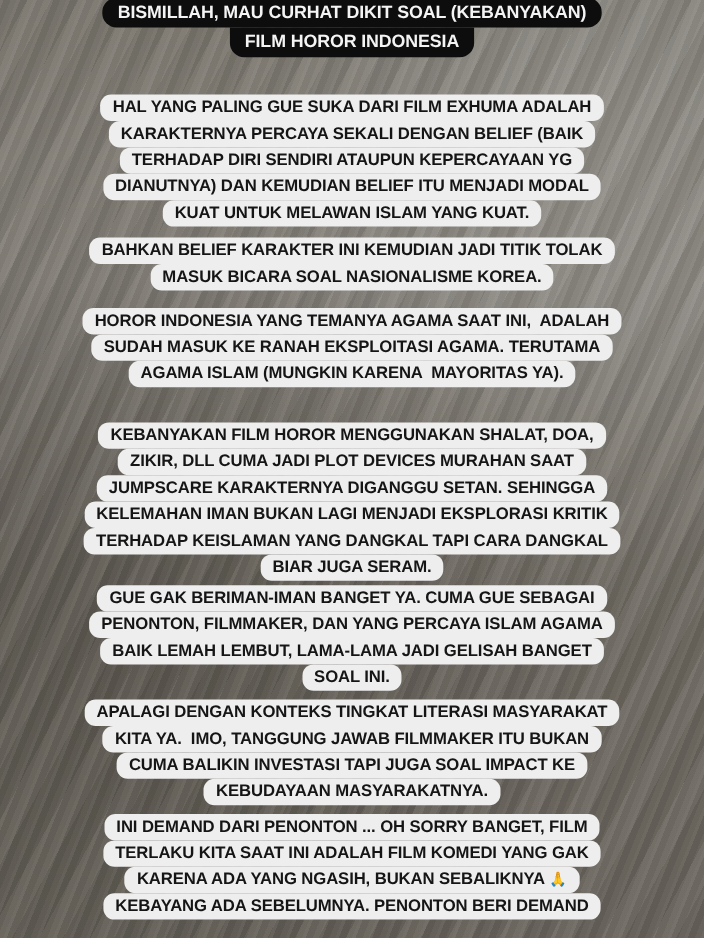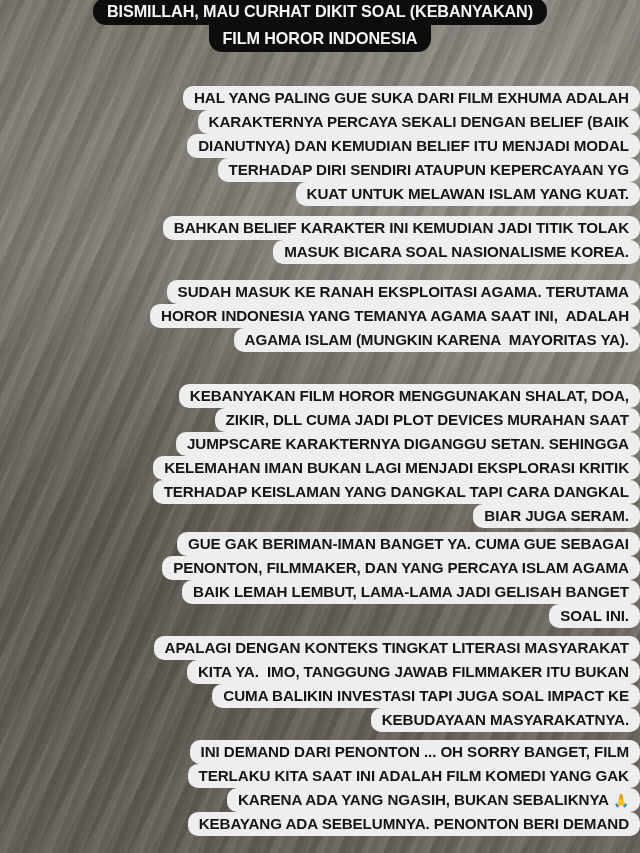--- a/index.html
+++ b/index.html
@@ -30,21 +30,21 @@
     position: absolute;
     top: -2px;
     left: 0;
     width: 640px;
     text-align: center;
   }
   .para {
     position: absolute;
     left: 0;
     width: 640px;
-    text-align: right;
+    text-align: center;
   }
   .line {
     display: inline-block;
     padding: 0 11px;
     font-weight: bold;
     font-size: 15.2px;
     letter-spacing: -0.1px;
     line-height: 24px;
     height: 24px;
     white-space: pre;
@@ -80,33 +80,33 @@
 <div class="story">
 
   <div class="title-block dark">
     <div class="row"><span class="line">BISMILLAH, MAU CURHAT DIKIT SOAL (KEBANYAKAN)</span></div>
     <div class="row"><span class="line">FILM HOROR INDONESIA</span></div>
   </div>
 
   <div class="para light" style="top:86px">
     <div class="row"><span class="line">HAL YANG PALING GUE SUKA DARI FILM EXHUMA ADALAH</span></div>
     <div class="row"><span class="line">KARAKTERNYA PERCAYA SEKALI DENGAN BELIEF (BAIK</span></div>
+    <div class="row"><span class="line">TERHADAP DIRI SENDIRI ATAUPUN KEPERCAYAAN YG</span></div>
     <div class="row"><span class="line">DIANUTNYA) DAN KEMUDIAN BELIEF ITU MENJADI MODAL</span></div>
-    <div class="row"><span class="line">TERHADAP DIRI SENDIRI ATAUPUN KEPERCAYAAN YG</span></div>
     <div class="row"><span class="line">KUAT UNTUK MELAWAN ISLAM YANG KUAT.</span></div>
   </div>
 
   <div class="para light" style="top:216px">
     <div class="row"><span class="line">BAHKAN BELIEF KARAKTER INI KEMUDIAN JADI TITIK TOLAK</span></div>
     <div class="row"><span class="line">MASUK BICARA SOAL NASIONALISME KOREA.</span></div>
   </div>
 
   <div class="para light" style="top:280px">
+    <div class="row"><span class="line">HOROR INDONESIA YANG TEMANYA AGAMA SAAT INI,  ADALAH</span></div>
     <div class="row"><span class="line">SUDAH MASUK KE RANAH EKSPLOITASI AGAMA. TERUTAMA</span></div>
-    <div class="row"><span class="line">HOROR INDONESIA YANG TEMANYA AGAMA SAAT INI,  ADALAH</span></div>
     <div class="row"><span class="line">AGAMA ISLAM (MUNGKIN KARENA  MAYORITAS YA).</span></div>
   </div>
 
   <div class="para light" style="top:384px">
     <div class="row"><span class="line">KEBANYAKAN FILM HOROR MENGGUNAKAN SHALAT, DOA,</span></div>
     <div class="row"><span class="line">ZIKIR, DLL CUMA JADI PLOT DEVICES MURAHAN SAAT</span></div>
     <div class="row"><span class="line">JUMPSCARE KARAKTERNYA DIGANGGU SETAN. SEHINGGA</span></div>
     <div class="row"><span class="line">KELEMAHAN IMAN BUKAN LAGI MENJADI EKSPLORASI KRITIK</span></div>
     <div class="row"><span class="line">TERHADAP KEISLAMAN YANG DANGKAL TAPI CARA DANGKAL</span></div>
     <div class="row"><span class="line">BIAR JUGA SERAM.</span></div>

